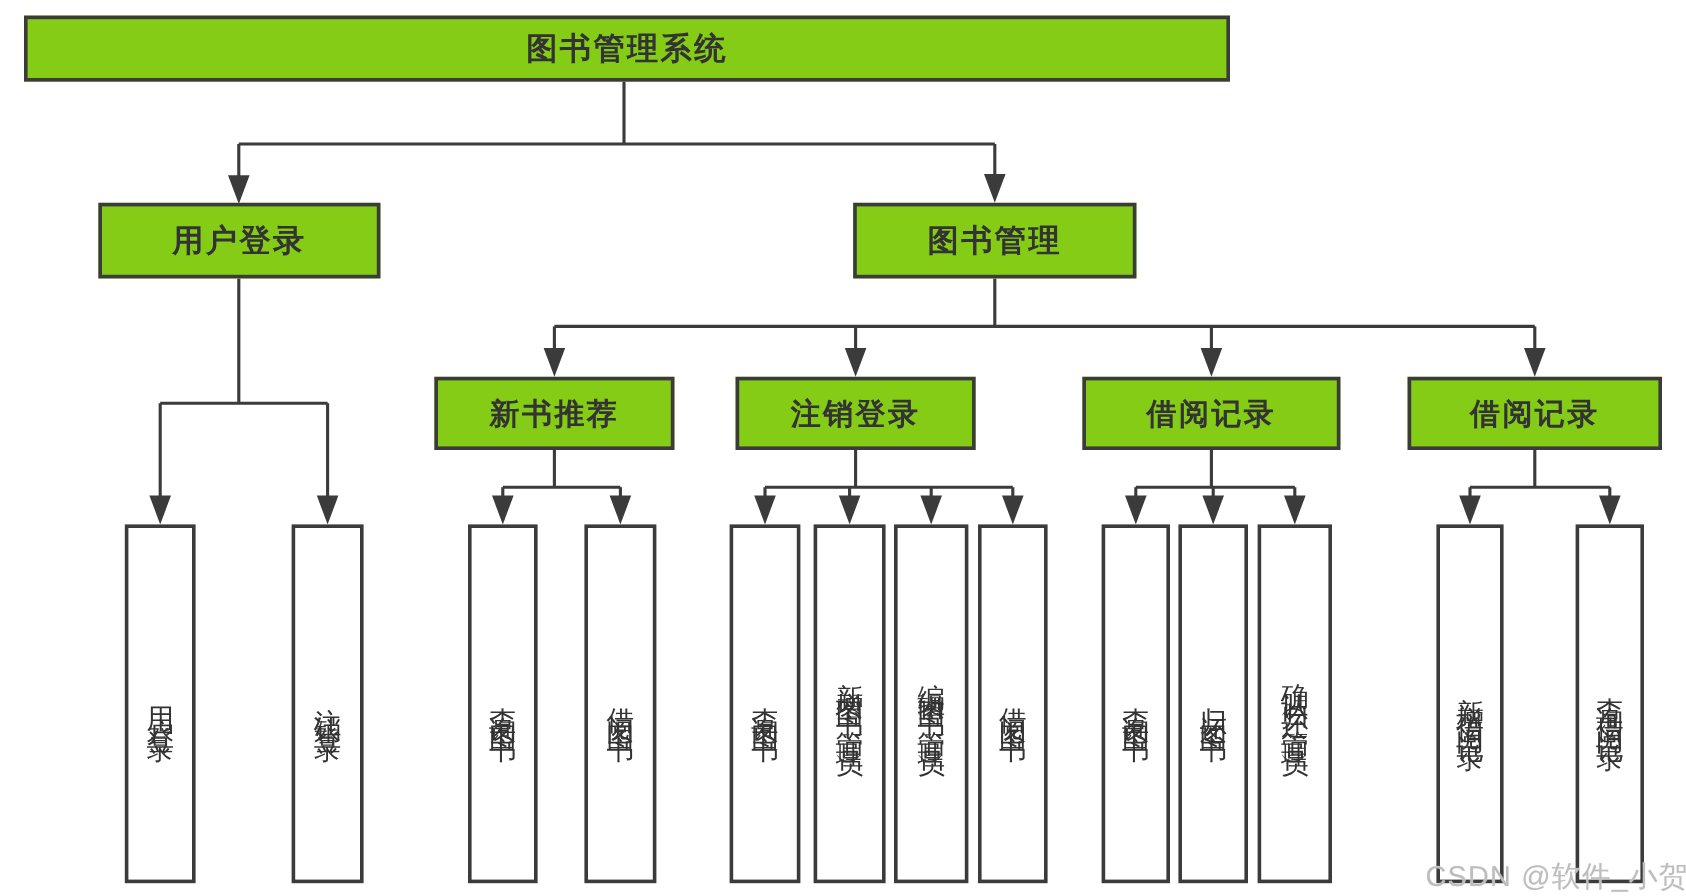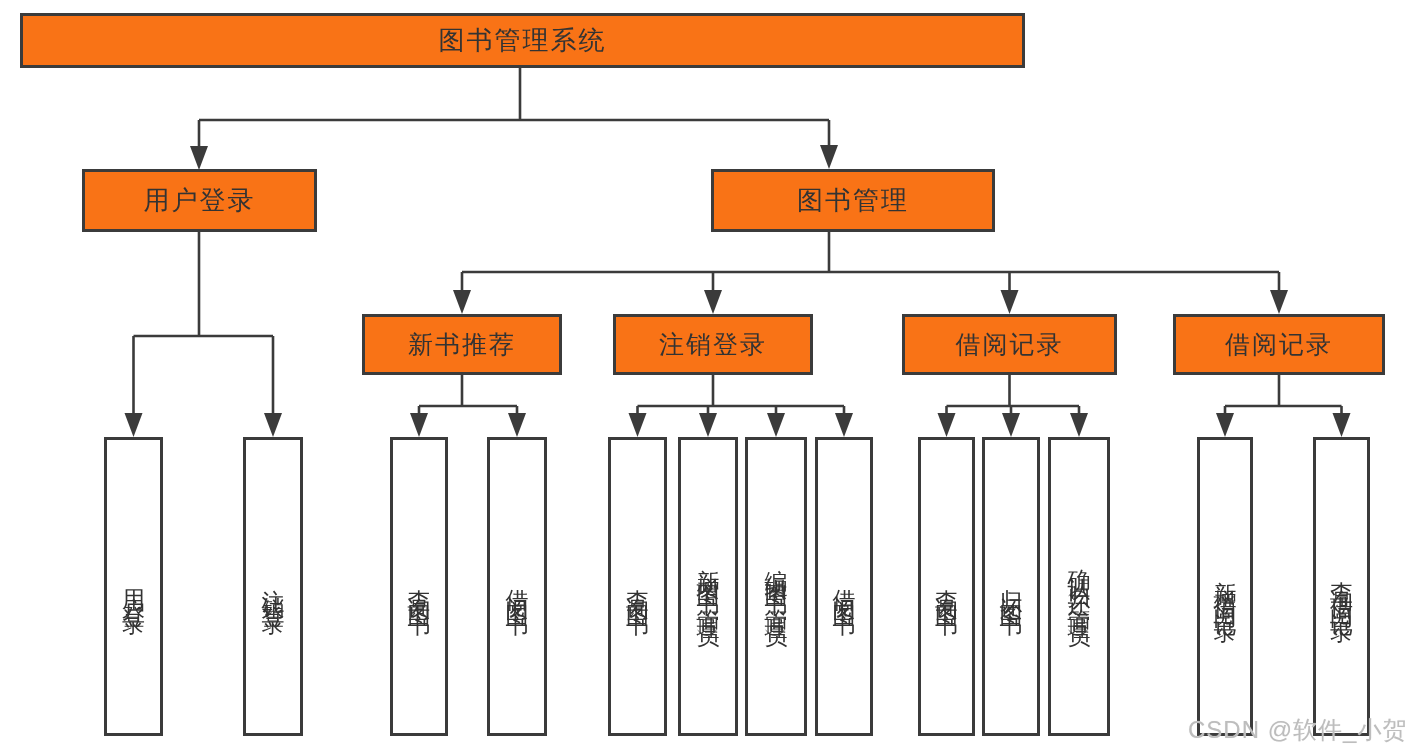--- a/index.html
+++ b/index.html
@@ -20,28 +20,29 @@
   .connector-svg path, .connector-svg line {
     stroke: #3b3b3b;
     stroke-width: 2.6;
     fill: none;
   }
   .connector-svg polygon { fill: #3b3b3b; stroke: none; }
   .hnode {
     position: absolute;
     box-sizing: border-box;
     border: 3px solid #3b3b3b;
-    background: #f97316;
+    background: #84cc16;
     display: flex;
     align-items: center;
     justify-content: center;
     color: #333333;
     font-size: 26px;
     letter-spacing: 2px;
     white-space: nowrap;
+    font-weight: bold;
   }
   .vnode {
     position: absolute;
     box-sizing: border-box;
     border: 3px solid #3b3b3b;
     background: #ffffff;
     display: flex;
     align-items: center;
     justify-content: center;
     color: #333333;
@@ -58,21 +59,21 @@
     top: 714px;
     font-size: 24px;
     color: #bdbdbd;
     letter-spacing: 1px;
     white-space: nowrap;
     text-shadow: 0 0 1px #e6e6e6;
   }
   
   .n-root          { left: 20px;   top: 13px;  width: 1005px; height: 55px; }
   .n-user-login    { left: 82px;   top: 169px; width: 235px;  height: 63px; }
-  .n-book-mgmt     { left: 711px;  top: 169px; width: 284px;  height: 63px; align-items: center; }
+  .n-book-mgmt     { left: 711px;  top: 169px; width: 236px;  height: 63px; align-items: center; }
   .n-new-books     { left: 362px;  top: 314px; width: 200px;  height: 61px; font-size: 25px; }
   .n-book-borrow   { left: 613px;  top: 314px; width: 200px;  height: 61px; font-size: 25px; }
   .n-cur-borrow    { left: 902px;  top: 314px; width: 215px;  height: 61px; font-size: 25px; }
   .n-borrow-rec    { left: 1173px; top: 314px; width: 212px;  height: 61px; font-size: 25px; }
   .lf { top: 437px; height: 299px; }
   .lf-1  { left: 104px;  width: 59px; }
   .lf-2  { left: 243px;  width: 60px; }
   .lf-3  { left: 390px;  width: 58px; }
   .lf-4  { left: 487px;  width: 60px; }
   .lf-5  { left: 608px;  width: 59px; }

